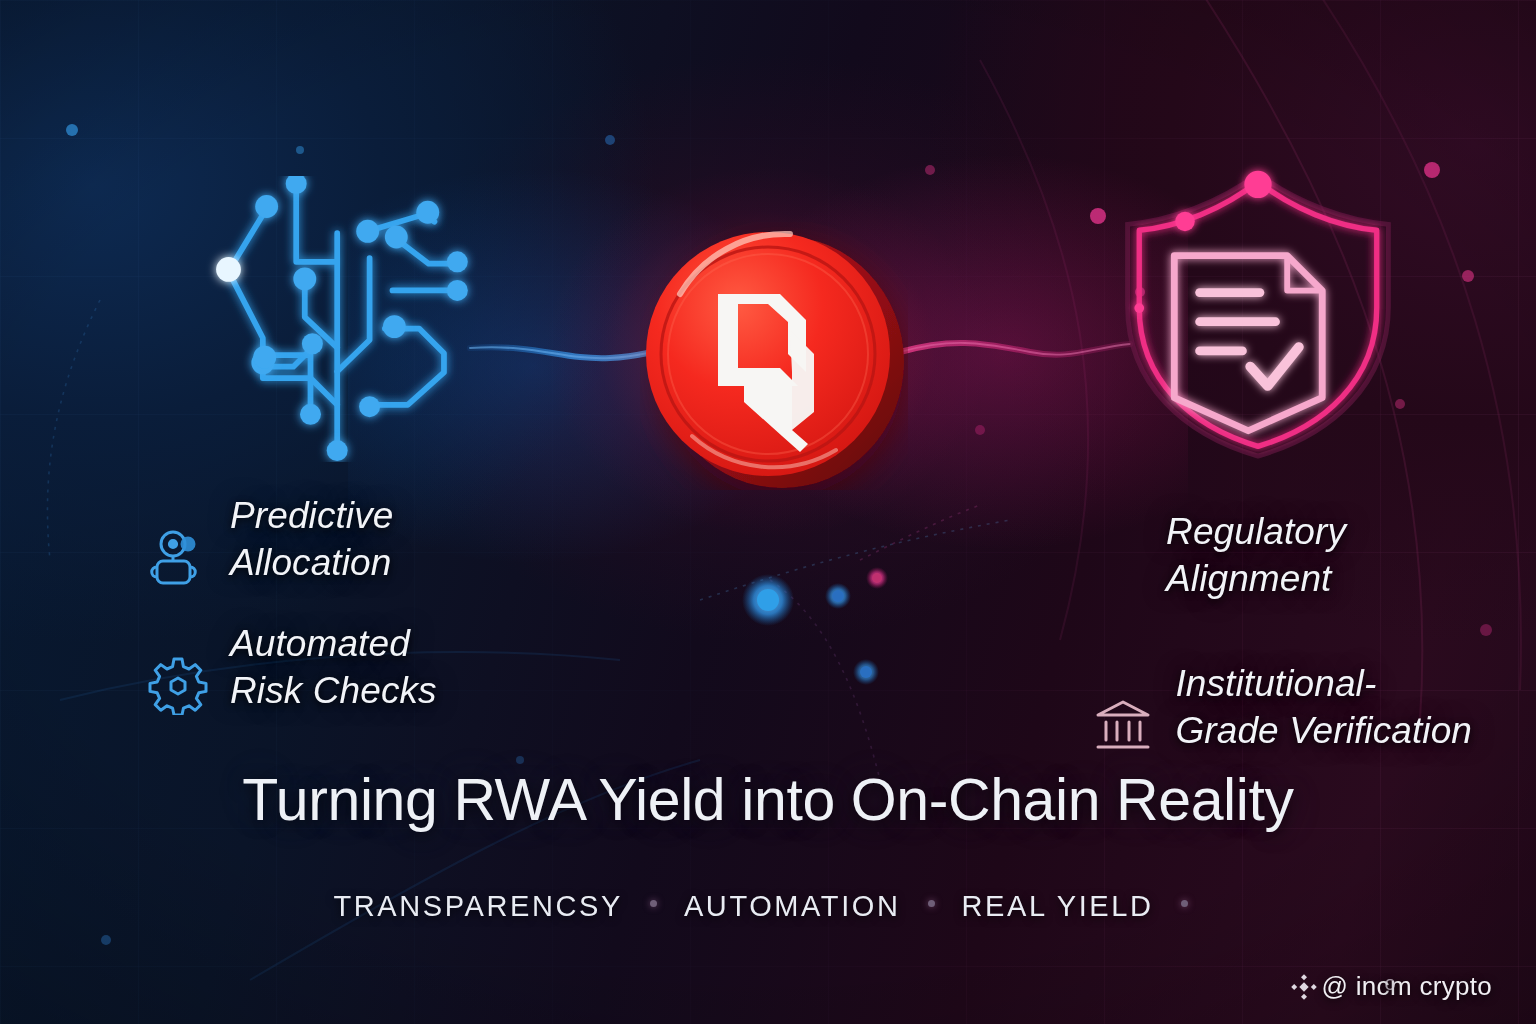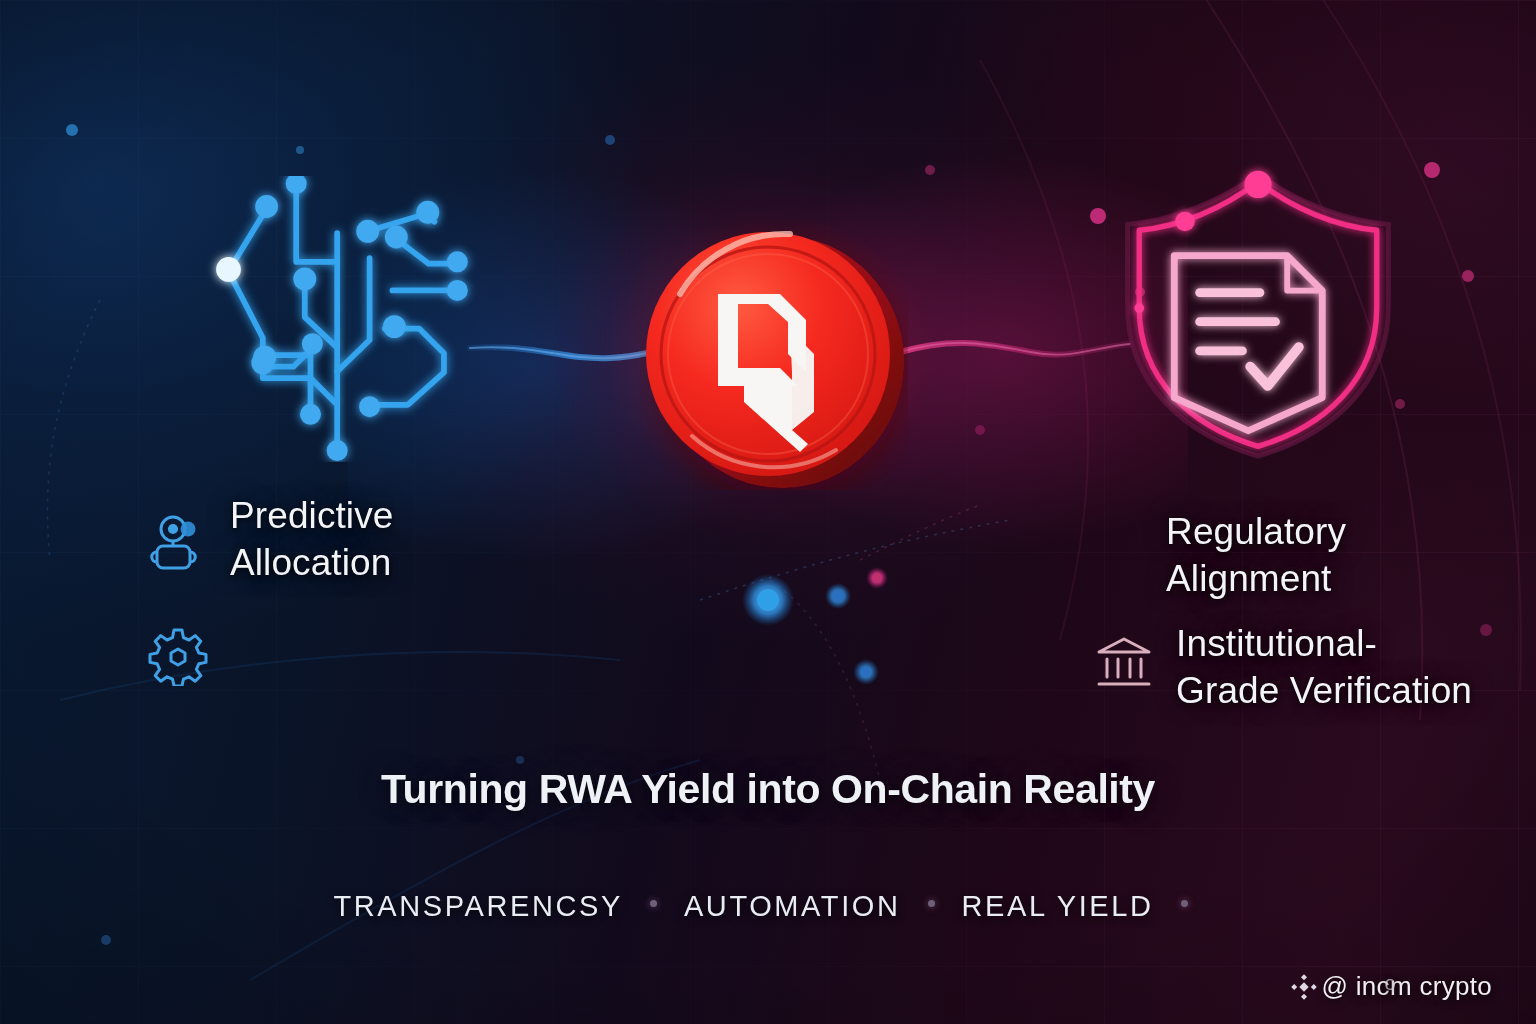--- a/index.html
+++ b/index.html
@@ -51,40 +51,40 @@
       radial-gradient(ellipse 430px 300px at 78% 50%, rgba(225,30,130,.28) 0%, rgba(0,0,0,0) 66%);
     pointer-events:none;
   }
   
   .hero-icons{position:absolute;left:0;top:0;width:1536px;height:1024px;pointer-events:none;}
   .icon-brain{position:absolute;left:196px;top:176px;width:290px;height:286px;}
   .icon-shield{position:absolute;left:1112px;top:160px;width:292px;height:304px;}
   .coin-wrap{position:absolute;left:640px;top:222px;width:268px;height:268px;}
   
   .feature{
-    position:absolute;display:flex;align-items:center;gap:22px;
+    position:absolute;display:flex;align-items:flex-end;gap:22px;font-style:italic;
   }
   .feature .ficon{flex:0 0 auto;width:60px;height:60px;margin-top:6px;}
   .feature .ftext{
     font-size:37px;line-height:1.28;color:#f2f4f8;font-weight:400;
     letter-spacing:.1px;
     text-shadow:0 2px 7px rgba(0,0,0,.82), 0 0 22px rgba(0,0,0,.5);
     white-space:pre-line;
   }
   .f-left{left:148px;}
   .f-right{right:64px;flex-direction:row;}
   .f-right .ftext{text-align:left;margin-top:16px;}
   #feat-predictive{top:492px;}
   #feat-automated{top:620px;}
   #feat-regulatory{top:492px;right:190px;}
-  #feat-institutional{top:604px;right:64px;}
+  #feat-institutional{top:644px;right:64px;}
   
   .headline{
     position:absolute;left:0;right:0;top:766px;text-align:center;
-    font-size:41px;font-weight:700;color:#eef1f6;
+    font-size:59px;font-weight:400;color:#eef1f6;
     letter-spacing:-.4px;
     text-shadow:0 3px 16px rgba(0,0,0,.85), 0 0 40px rgba(120,140,200,.18);
   }
   .tagline{
     position:absolute;left:0;right:0;top:890px;
     display:flex;justify-content:center;align-items:center;gap:0;
     font-size:29px;letter-spacing:2.6px;color:#e9ecf3;font-weight:400;
     text-shadow:0 2px 9px rgba(0,0,0,.8);
     padding-left:10px;
   }
@@ -320,20 +320,22 @@
 Allocation</div>
   </div>
 
   <div class="feature f-left" id="feat-automated">
     <svg class="ficon" viewBox="0 0 60 60">
       <g stroke="#3fa0e6" stroke-width="3" fill="none" stroke-linejoin="round">
         <path d="M26 4 L34 4 L35.4 11.6 L41 14 L47.2 9.6 L52.8 15.2 L48.4 21.4 L50.8 27 L58 28.4 L58 36.4 L50.8 37.8 L48.4 43.4 L52.8 49.6 L47.2 55.2 L41 50.8 L35.4 53.2 L34 60 L26 60 L24.6 53.2 L19 50.8 L12.8 55.2 L7.2 49.6 L11.6 43.4 L9.2 37.8 L2 36.4 L2 28.4 L9.2 27 L11.6 21.4 L7.2 15.2 L12.8 9.6 L19 14 L24.6 11.6 Z"></path>
         <path d="M30 23 L37 27 L37 35 L30 39 L23 35 L23 27 Z"></path>
       </g>
     </svg>
+    <div class="ftext">Automated
+Risk Checks</div>
   </div>
 
   <div class="feature f-right" id="feat-regulatory">
     <div class="ftext">Regulatory
 Alignment</div>
   </div>
 
   <div class="feature f-right" id="feat-institutional">
     <svg class="ficon" viewBox="0 0 60 60">
       <g stroke="#d9aebd" stroke-width="3" fill="none" stroke-linejoin="round" stroke-linecap="round">

